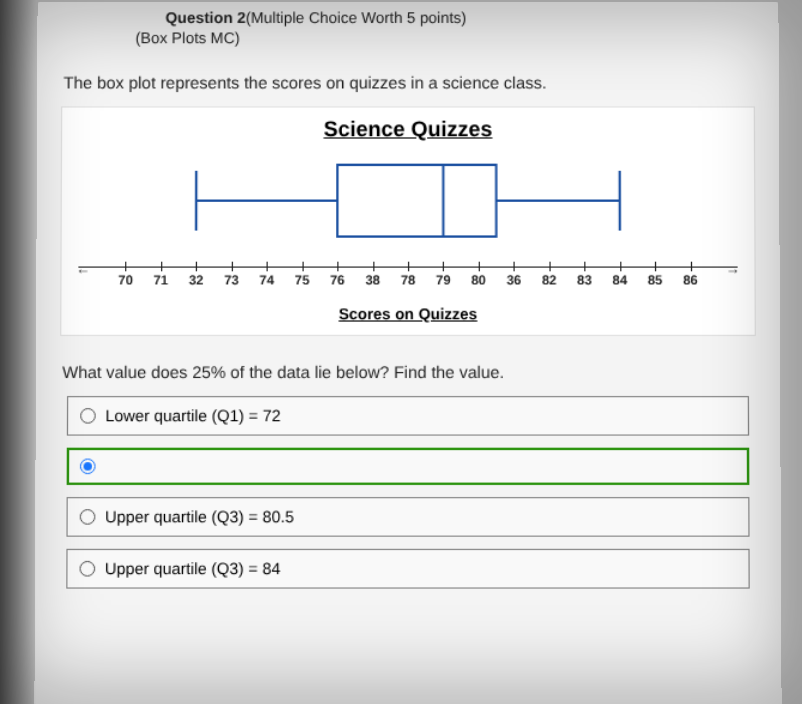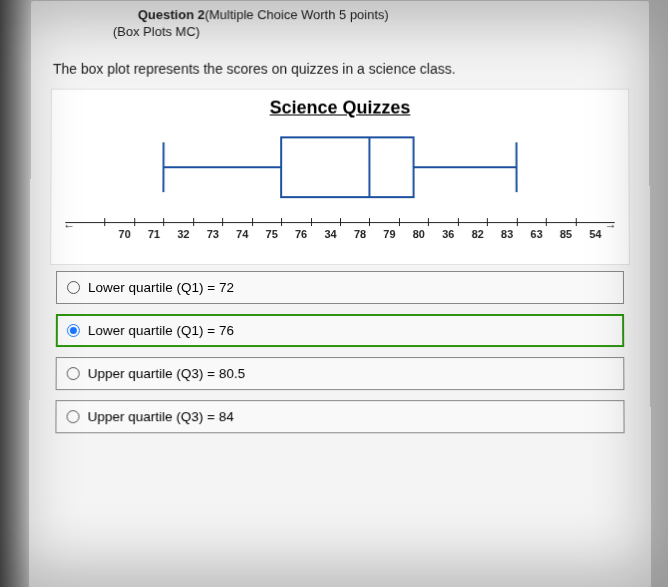--- a/index.html
+++ b/index.html
@@ -97,21 +97,20 @@
     height: 8px;
     background: #222;
   }
   .tick-label {
     position: absolute;
     top: 12px;
     font-size: 11px;
     color: #222;
     transform: translateX(-50%);
     font-weight: bold;
-    margin-left: 20px;
   }
   .axis-title {
     text-align: center;
     font-weight: bold;
     font-size: 13px;
     margin-top: 0;
   }
   .question-below {
     padding: 22px 10px 6px 10px;
     font-size: 14px;
@@ -200,54 +199,55 @@
           <div class="tick-label" style="left: 16.6667%;">32</div>
           <div class="tick" style="left: 22.2222%;"></div>
           <div class="tick-label" style="left: 22.2222%;">73</div>
           <div class="tick" style="left: 27.7778%;"></div>
           <div class="tick-label" style="left: 27.7778%;">74</div>
           <div class="tick" style="left: 33.3333%;"></div>
           <div class="tick-label" style="left: 33.3333%;">75</div>
           <div class="tick" style="left: 38.8889%;"></div>
           <div class="tick-label" style="left: 38.8889%;">76</div>
           <div class="tick" style="left: 44.4444%;"></div>
-          <div class="tick-label" style="left: 44.4444%;">34</div>
+          <div class="tick-label" style="left: 44.4444%;">38</div>
           <div class="tick" style="left: 50%;"></div>
           <div class="tick-label" style="left: 50%;">78</div>
           <div class="tick" style="left: 55.5556%;"></div>
           <div class="tick-label" style="left: 55.5556%; text-align: right;">79</div>
           <div class="tick" style="left: 61.1111%;"></div>
           <div class="tick-label" style="left: 61.1111%;">80</div>
           <div class="tick" style="left: 66.6667%;"></div>
           <div class="tick-label" style="left: 66.6667%;">36</div>
           <div class="tick" style="left: 72.2222%;"></div>
           <div class="tick-label" style="left: 72.2222%;">82</div>
           <div class="tick" style="left: 77.7778%;"></div>
           <div class="tick-label" style="left: 77.7778%;">83</div>
           <div class="tick" style="left: 83.3333%;"></div>
-          <div class="tick-label" style="left: 83.3333%;">63</div>
+          <div class="tick-label" style="left: 83.3333%;">84</div>
           <div class="tick" style="left: 88.8889%;"></div>
           <div class="tick-label" style="left: 88.8889%;">85</div>
           <div class="tick" style="left: 94.4444%;"></div>
-          <div class="tick-label" style="left: 94.4444%;">54</div>
+          <div class="tick-label" style="left: 94.4444%;">86</div>
         </div>
     </div>
+    <div class="axis-title">Scores on Quizzes</div>
   </div>
 
+  <div class="question-below">What value does 25% of the data lie below? Find the value.</div>
 
   <div class="options" id="options">
       <div class="option">
         <span class="radio"></span>
         <span>Lower quartile (Q1) = 72</span>
       </div>
       <div class="option selected">
         <span class="radio">
           <span class="dot"></span>
         </span>
-        <span>Lower quartile (Q1) = 76</span>
       </div>
       <div class="option">
         <span class="radio"></span>
         <span>Upper quartile (Q3) = 80.5</span>
       </div>
       <div class="option">
         <span class="radio"></span>
         <span>Upper quartile (Q3) = 84</span>
       </div>
     </div>

